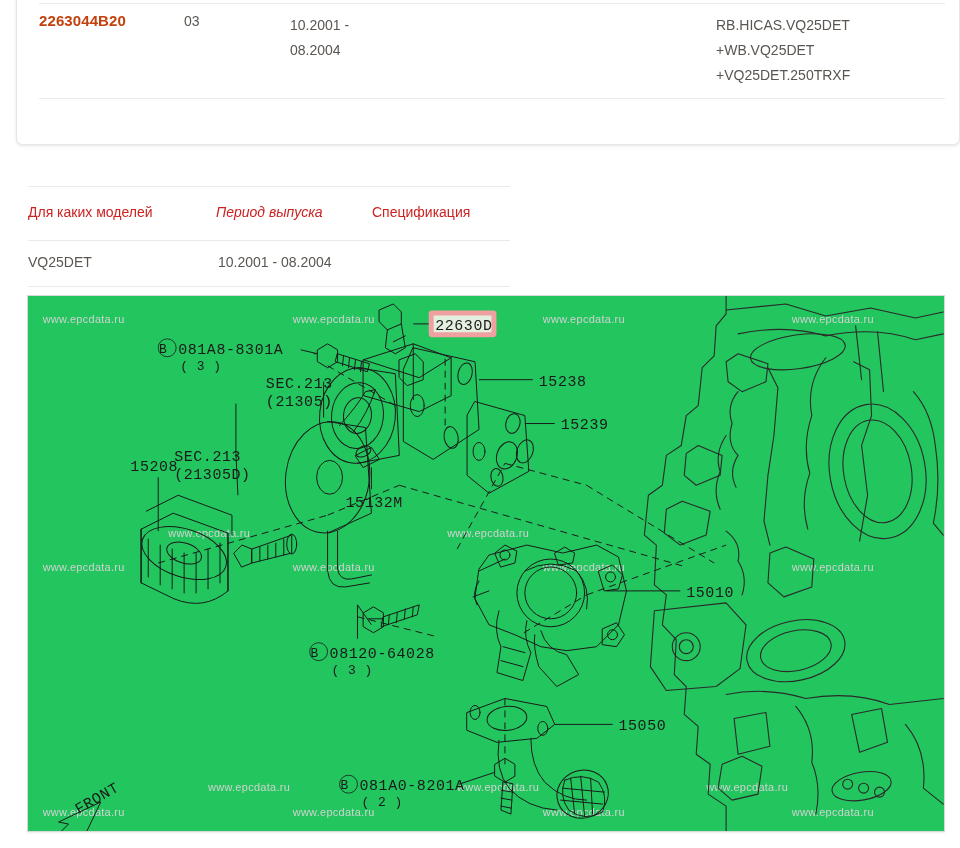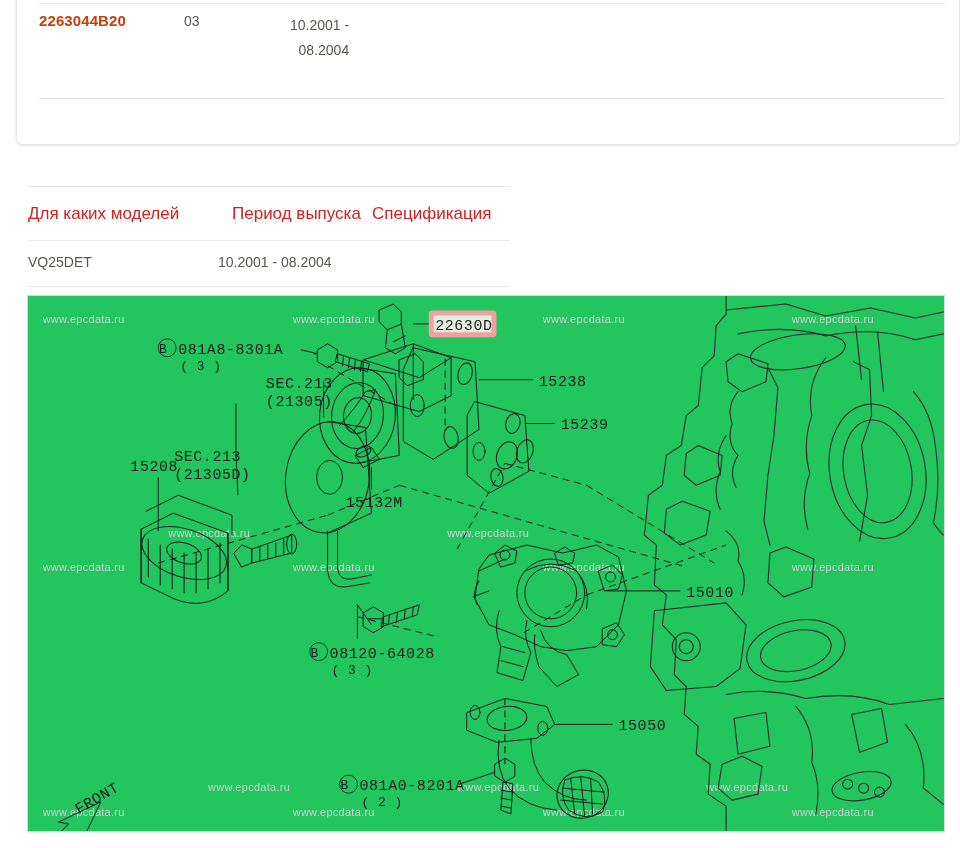--- a/index.html
+++ b/index.html
@@ -28,36 +28,35 @@
   .tc-pn{
     position:absolute;left:22px;top:52px;
     font-size:15px;font-weight:bold;color:#c2410c;letter-spacing:.1px;
   }
   .tc-qty{
     position:absolute;left:167px;top:53px;font-size:14px;color:#5a5550;
   }
   .tc-period{
     position:absolute;left:273px;top:53px;font-size:14px;color:#5a5550;line-height:25px;
     white-space:pre-line;
-    text-align:right;
   }
   .tc-spec{
     position:absolute;left:699px;top:53px;font-size:14px;color:#5a5550;line-height:25px;
     white-space:pre-line;
   }
 
   
   .spec-wrap{position:absolute;left:0;top:186px;width:960px;}
   .spec-top-rule{position:absolute;left:28px;top:0px;width:482px;height:1px;background:#ece9e6;}
   .spec-head{position:absolute;left:28px;top:18px;height:26px;}
   .spec-head span{
-    position:absolute;top:0;font-size:17px;color:#cc2222;white-space:nowrap;
+    position:absolute;top:0;font-size:14px;color:#cc2222;white-space:nowrap;
   }
   .sh0{left:0px;}
-  .sh1{left:204px;}
+  .sh1{left:188px;font-style:italic;}
   .sh2{left:344px;}
   .spec-mid-rule{position:absolute;left:28px;top:54px;width:482px;height:1px;background:#ece9e6;}
   .spec-body{position:absolute;left:28px;top:68px;height:26px;}
   .spec-body span{position:absolute;top:0;font-size:14px;color:#5a5550;white-space:nowrap;}
   .sb0{left:0px;text-align:center;}
   .sb1{left:190px;}
   .spec-bot-rule{position:absolute;left:28px;top:100px;width:482px;height:1px;background:#ece9e6;}
 
   
   .diagram{
@@ -93,20 +92,23 @@
 <body>
 
 <div class="page">
 
   <div class="top-card">
     <div class="rule"></div>
     <div class="tc-pn">2263044B20</div>
     <div class="tc-qty">03</div>
     <div class="tc-period">10.2001 -
 08.2004</div>
+    <div class="tc-spec">RB.HICAS.VQ25DET
++WB.VQ25DET
++VQ25DET.250TRXF</div>
     <div class="rule2"></div>
   </div>
 
   <div class="spec-wrap">
     <div class="spec-top-rule"></div>
 
     <div class="spec-head">
       <span class="sh0">Для каких моделей</span>
       <span class="sh1">Период выпуска</span>
       <span class="sh2">Спецификация</span>

